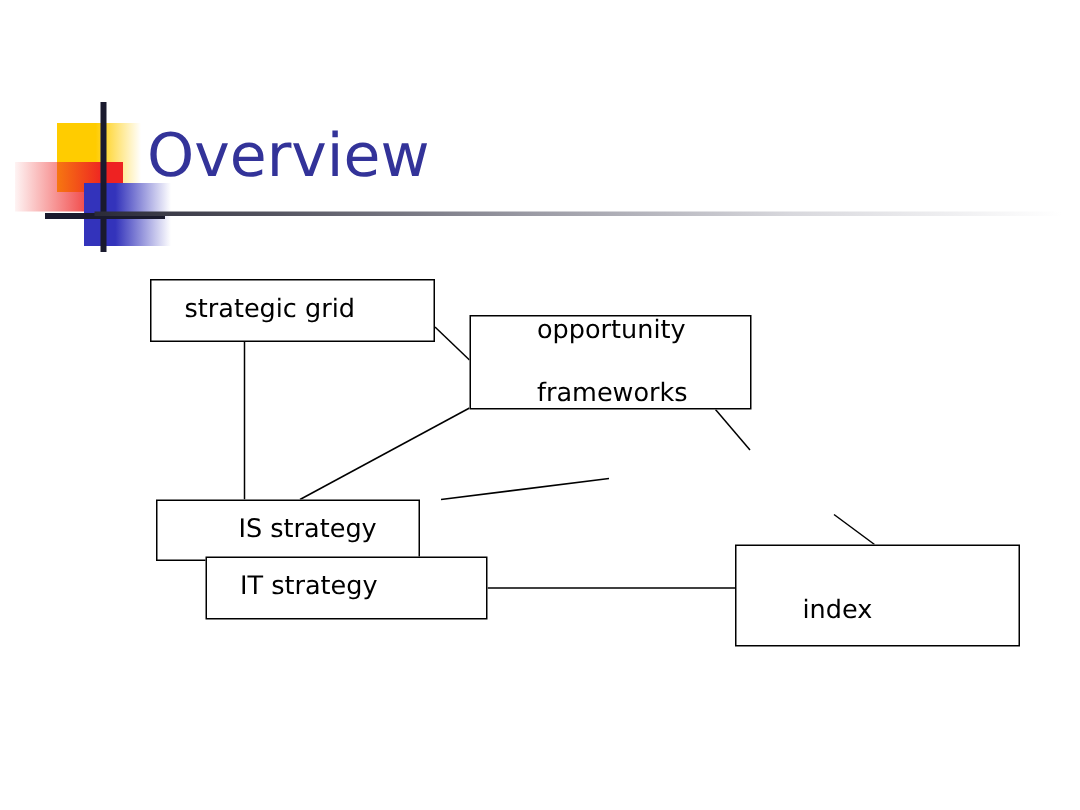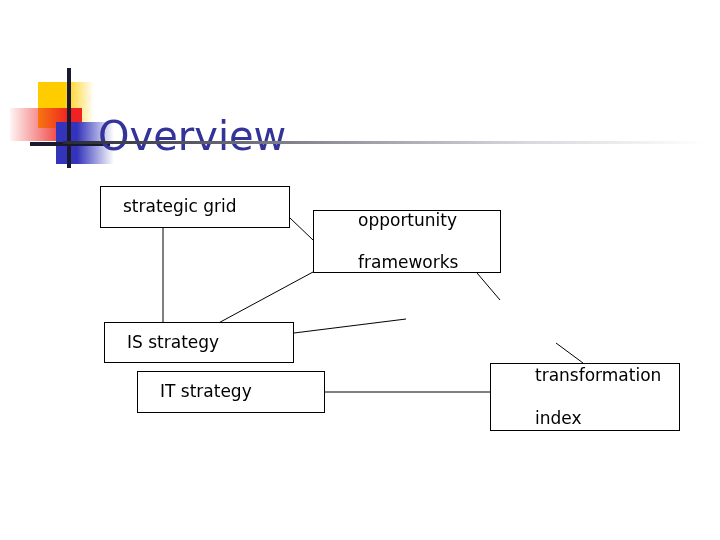--- a/index.html
+++ b/index.html
@@ -72,21 +72,20 @@
   
   .title {
     position: absolute;
     left: 98px;
     top: 83px;
     font-size: 40px;
     color: #333399;
     letter-spacing: 0px;
     line-height: 1.05;
     white-space: nowrap;
-    margin-top: 32px;
   }
   .divider {
     position: absolute;
     left: 63px;
     top: 141px;
     width: 645px;
     height: 3px;
     background: linear-gradient(to right, #2b2b38 0%, #53535f 18%, #9a9aa4 45%, #d8d8dd 72%, #ffffff 100%);
   }
 
@@ -116,21 +115,21 @@
   }
   .node span {
     display: block;
     padding-left: 22px;
     padding-right: 6px;
   }
 
   #node-strategic-grid { left: 100px; top: 186px; width: 190px; height: 42px; }
   #node-opportunity-frameworks { left: 313px; top: 210px; width: 188px; height: 63px; }
   #node-index-matrix { left: 406px; top: 300px; width: 188px; height: 43px; }
-  #node-is-strategy { left: 104px; top: 322px; width: 190px; height: 41px; }
+  #node-is-strategy { left: 104px; top: 333px; width: 176px; height: 41px; padding-left: 32px; }
   #node-it-strategy { left: 137px; top: 371px; width: 188px; height: 42px; text-align: center; }
   #node-transformation-graph { left: 490px; top: 363px; width: 190px; height: 68px; }
 </style>
 </head>
 <body>
 
 <div class="slide">
 
   <div class="logo">
     <div class="sq-yellow"></div>
@@ -177,19 +176,19 @@
     <div class="node" id="node-is-strategy">
       <span>IS strategy</span>
     </div>
 
     <div class="node" id="node-it-strategy">
       <span>IT strategy</span>
     </div>
 
     <div class="node" id="node-transformation-graph">
       <span>
-        <span>transformation</span><br>
+        <br>
         <span>index</span>
       </span>
     </div>
 
   </div>
 </div>
 
 </body></html>

